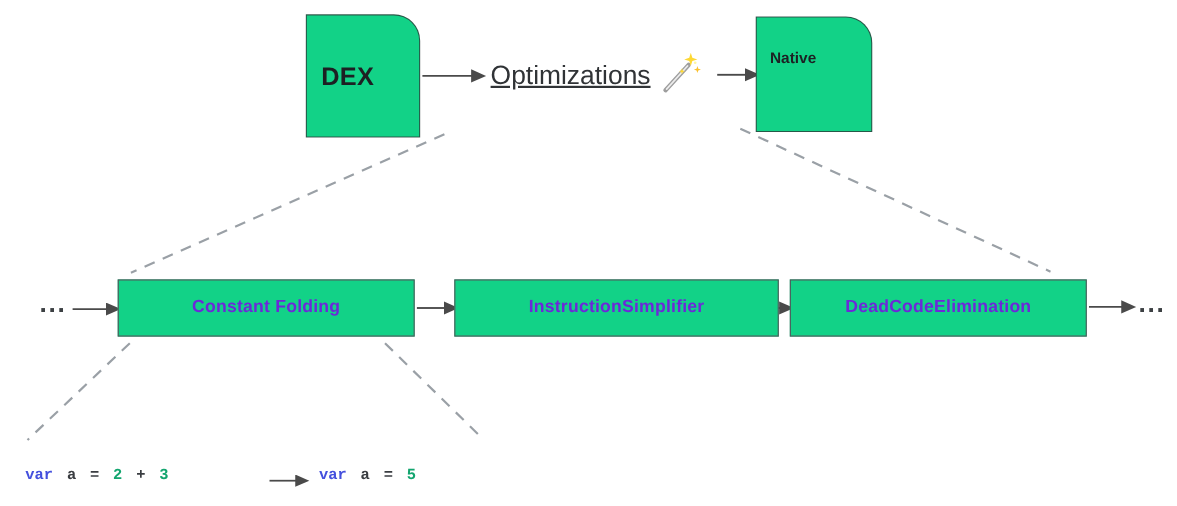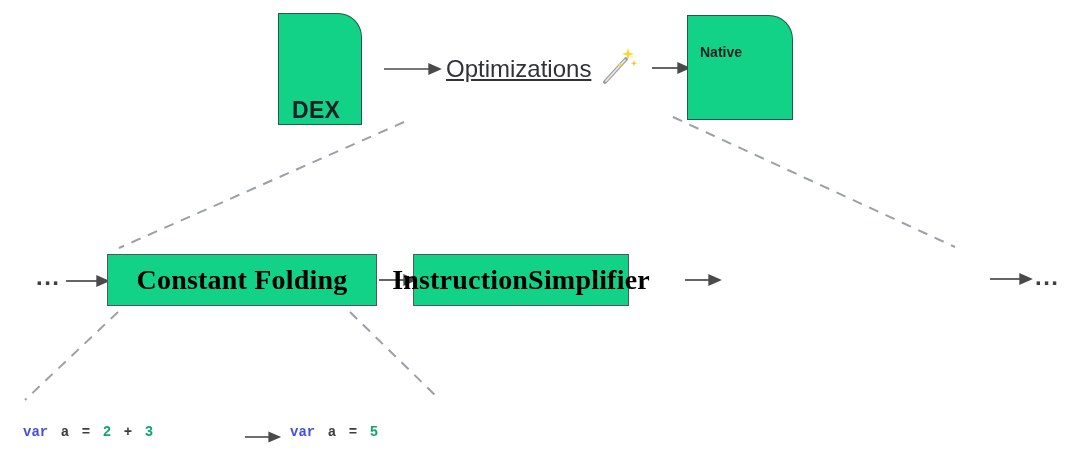--- a/index.html
+++ b/index.html
@@ -5,35 +5,35 @@
   html,body{margin:0;padding:0;background:#ffffff;}
   .canvas{
     position:relative;width:1070px;height:460px;background:#ffffff;
     font-family:"Liberation Sans",sans-serif;overflow:hidden;
   }
   .overlay{position:absolute;left:0;top:0;width:1070px;height:460px;pointer-events:none;}
   .note-box{
     position:absolute;background:#12d287;border:1.6px solid rgba(45,48,51,0.75);
     border-top-right-radius:24px;box-sizing:border-box;color:#1d2023;
   }
-  .dex-box{left:278px;top:13px;width:84px;height:112px;display:flex;align-items:flex-end;}
+  .dex-box{left:278px;top:13px;width:104px;height:112px;display:flex;align-items:center;}
   .dex-box span{padding-left:13px;font-size:23px;font-weight:600;letter-spacing:0.3px;}
   .native-box{left:687px;top:15px;width:106px;height:105px;padding:23px 6px 0 12px;
     font-size:14px;font-weight:600;line-height:27px;}
   .opt-label{position:absolute;left:446px;top:55px;font-size:24px;line-height:28px;
     color:#303336;font-weight:400;text-decoration:underline;}
   .wand{position:absolute;left:597px;top:46px;}
   .stage{
     position:absolute;top:254px;height:52px;background:#12d287;
     border:1.8px solid #53575b;box-sizing:border-box;
     display:flex;align-items:center;justify-content:center;
   }
-  .stage span{font-size:28px;font-weight:600;color:#000000;letter-spacing:0.2px;font-family:Liberation Serif, serif;}
+  .stage span{font-size:16px;font-weight:600;color:#6d28d9;letter-spacing:0.2px;}
   .stage-1{left:107px;width:270px;}
-  .stage-2{left:413px;width:216px;}
+  .stage-2{left:413px;width:295px;}
   .stage-3{left:718px;width:270px;}
   .ellipsis{position:absolute;top:263px;font-size:24px;font-weight:700;color:#3c4043;
     letter-spacing:1.5px;}
   .ellipsis-left{left:36px;}
   .ellipsis-right{left:1035px;}
   .code{position:absolute;top:424px;font-family:"Liberation Mono","DejaVu Sans Mono",monospace;
     font-size:14px;font-weight:700;white-space:nowrap;}
   .code-before{left:23px;}
   .code-after{left:290px;}
   .code span + span{margin-left:12.6px;}
@@ -89,20 +89,23 @@
   </div>
 
   <div class="ellipsis ellipsis-left">...</div>
 
   <div class="stage stage-1">
     <span>Constant Folding</span>
   </div>
   <div class="stage stage-2">
     <span>InstructionSimplifier</span>
   </div>
+  <div class="stage stage-3">
+    <span>DeadCodeElimination</span>
+  </div>
 
   <div class="ellipsis ellipsis-right">...</div>
 
   <div class="code code-before"><span class="tok-keyword">var</span><span class="tok-plain">a</span><span class="tok-plain">=</span><span class="tok-number">2</span><span class="tok-plain">+</span><span class="tok-number">3</span></div>
 
   <div class="code code-after"><span class="tok-keyword">var</span><span class="tok-plain">a</span><span class="tok-plain">=</span><span class="tok-number">5</span></div>
 
 </div>
 
 </body></html>

